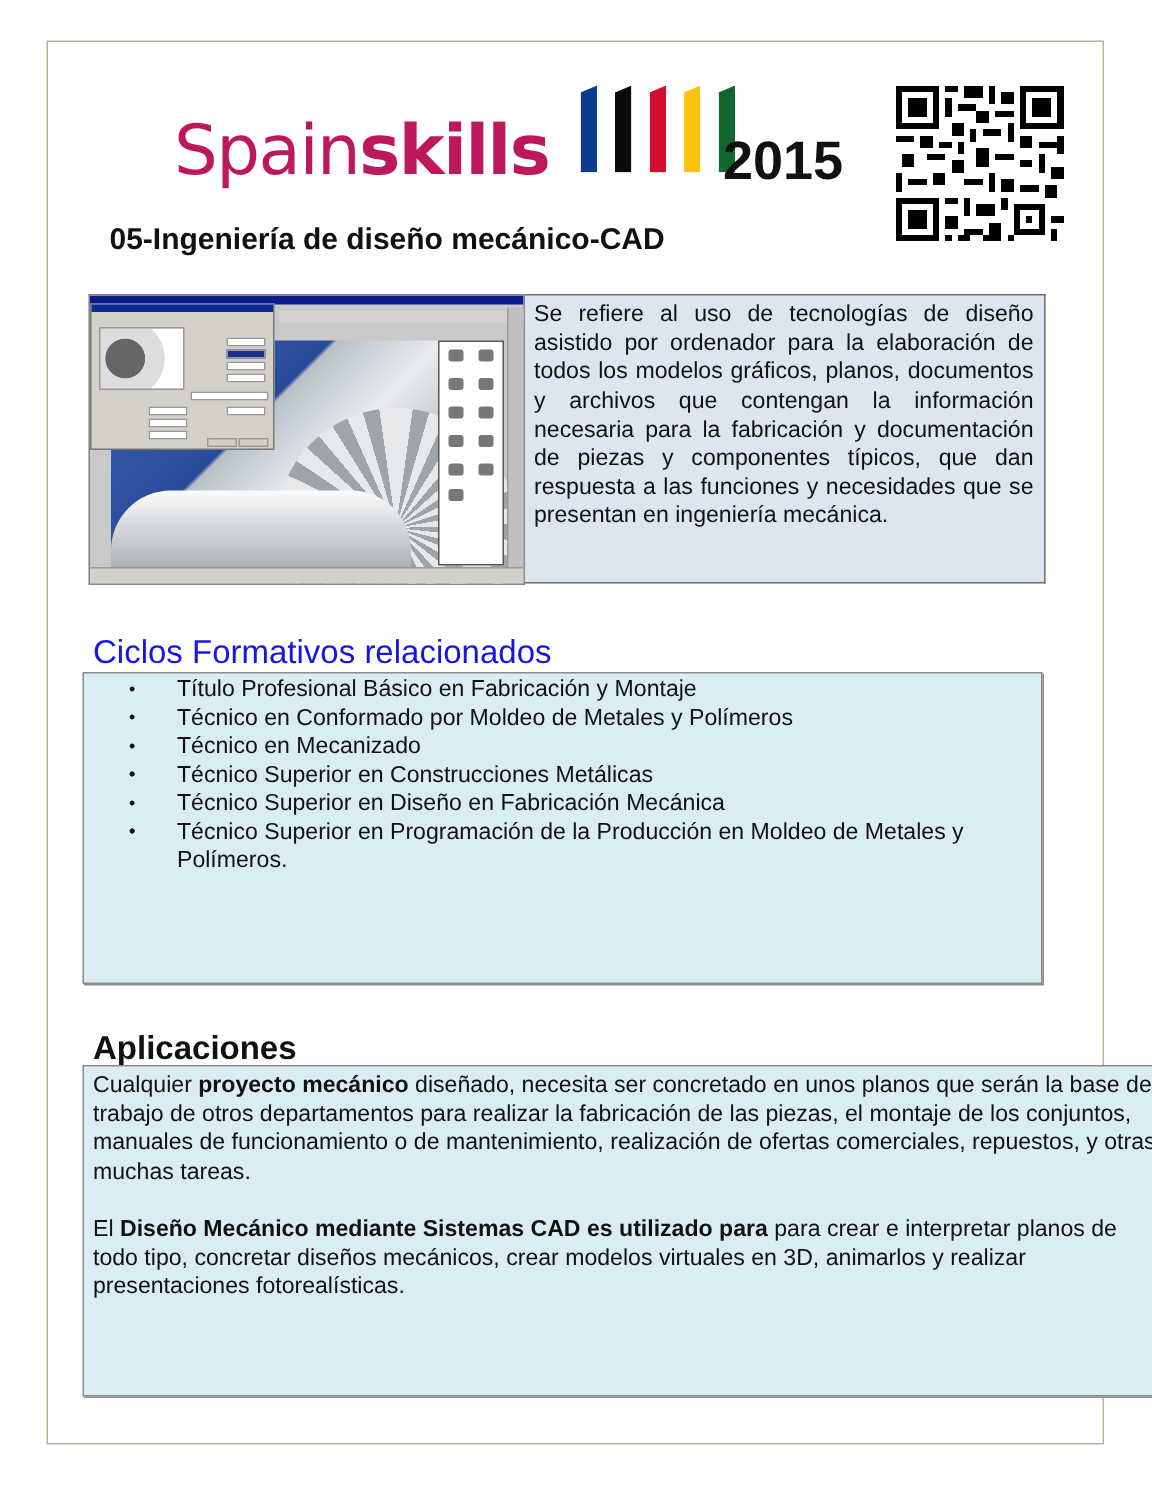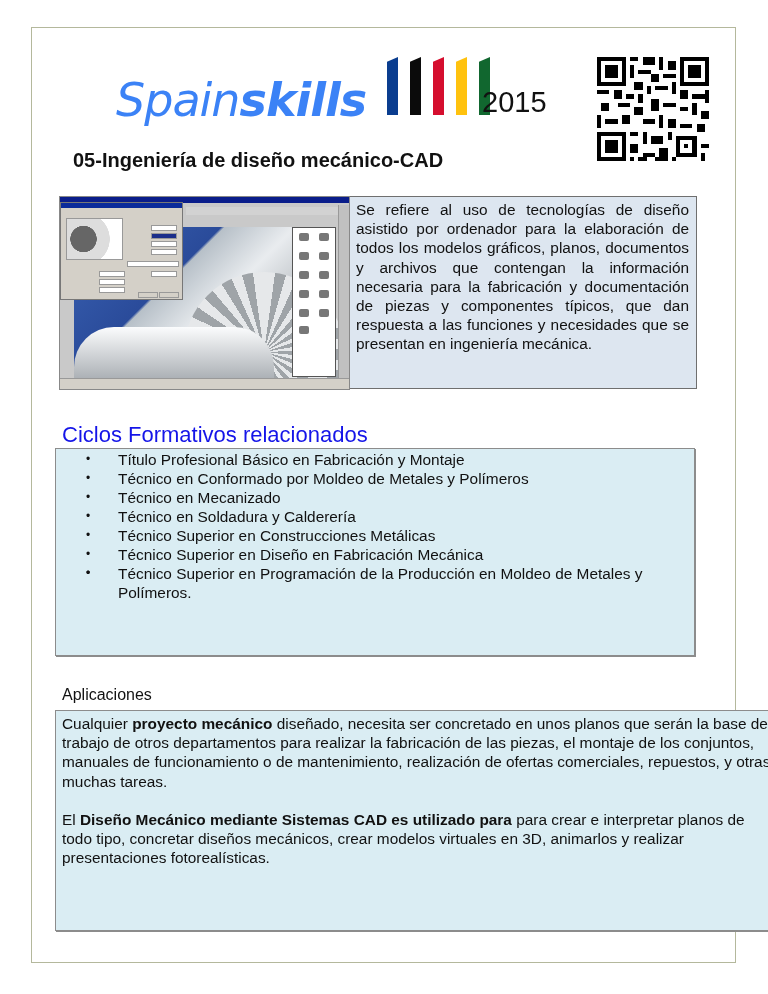--- a/index.html
+++ b/index.html
@@ -2,26 +2,26 @@
 <html><head>
   <meta charset="utf-8">
   <style>
     html, body { margin: 0; padding: 0; background: #ffffff; }
     body { width: 768px; height: 994px; position: relative; overflow: hidden; font-family: "Liberation Sans", sans-serif; color: #111; }
 
     .page-frame { position: absolute; left: 31px; top: 27px; width: 705px; height: 936px; border: 1px solid #b4b89c; box-sizing: border-box; background: #fff; }
 
     
     .logo { position: absolute; left: 116px; top: 52px; height: 80px; width: 440px; }
-    .logo-word { position: absolute; left: 0; top: 22px; font-family: "DejaVu Sans", sans-serif; font-size: 46px; line-height: 52px; color: #3b82f6; letter-spacing: -1px; white-space: nowrap; font-style: italic; }
+    .logo-word { position: absolute; left: 0; top: 22px; font-family: "DejaVu Sans", sans-serif; font-size: 46px; line-height: 52px; color: #be185d; letter-spacing: -1px; white-space: nowrap; }
     .logo-word .light { font-weight: normal; }
     .logo-word .bold { font-weight: bold; }
     .logo-bars { position: absolute; left: 271px; top: 5px; height: 58px; width: 120px; }
     .logo-bar { position: absolute; top: 0; width: 11px; height: 58px; clip-path: polygon(0 8%, 100% 0, 100% 100%, 0 100%); }
-    .logo-year { position: absolute; left: 366px; top: 34px; font-size: 29px; font-weight: normal; color: #111; }
+    .logo-year { position: absolute; left: 366px; top: 34px; font-size: 36px; font-weight: bold; color: #111; }
 
     .qr { position: absolute; left: 592px; top: 53px; width: 122px; height: 112px; }
 
     .doc-title { position: absolute; left: 73px; top: 149px; font-size: 20px; font-weight: bold; color: #111; white-space: nowrap; }
 
     
     .cad-shot { position: absolute; left: 59px; top: 196px; width: 291px; height: 194px; background: #c9c9c9; border: 1px solid #888; overflow: hidden; box-sizing: border-box; }
     .cad-titlebar { position: absolute; left: 0; top: 0; right: 0; height: 6px; background: #0a1d8a; }
     .cad-toolbar { position: absolute; left: 126px; top: 10px; right: 0; height: 8px; background: #d2d2d2; }
     .cad-viewport { position: absolute; left: 14px; top: 30px; width: 218px; height: 150px; background: linear-gradient(135deg, #3a62b3 0%, #2a4b9a 40%, #b7c0c8 41%, #e9ecef 60%, #8d949a 100%); }
@@ -41,21 +41,21 @@
     .desc-text { font-size: 15.4px; line-height: 19.2px; text-align: justify; color: #111; margin: 0; }
 
     
     .sec-title-blue { position: absolute; left: 62px; top: 422px; font-size: 22px; font-weight: normal; color: #1515e8; white-space: nowrap; }
     .ciclos-box { position: absolute; left: 55px; top: 448px; width: 640px; height: 208px; background: #daedf3; border: 1px solid #8c8c8c; box-sizing: border-box; box-shadow: 1px 1px 0 #8c8c8c; }
     .ciclos-list { margin: 0; padding: 1px 0 0 60px; list-style: none; }
     .ciclos-item { position: relative; font-size: 15.4px; line-height: 19px; color: #111; padding-left: 2px; }
     .ciclos-bullet { position: absolute; left: -30px; top: 0; font-size: 12px; line-height: 19px; }
 
     
-    .sec-title-black { position: absolute; left: 62px; top: 686px; font-size: 16px; font-weight: normal; color: #111; white-space: nowrap; text-align: right; }
+    .sec-title-black { position: absolute; left: 62px; top: 686px; font-size: 22px; font-weight: bold; color: #111; white-space: nowrap; text-align: right; }
     .apl-box { position: absolute; left: 55px; top: 710px; width: 730px; height: 221px; background: #daedf3; border: 1px solid #8c8c8c; box-sizing: border-box; box-shadow: 1px 1px 0 #8c8c8c; padding: 3px 6px 0 6px; }
     .apl-para { margin: 0; font-size: 15.4px; line-height: 19.2px; color: #111; }
     .apl-para + .apl-para { margin-top: 19px; }
     .apl-para b { font-weight: bold; }
   </style>
 </head>
 <body>
 
 <div class="page-frame"></div>
 
@@ -183,21 +183,21 @@
 <div class="desc-box">
   <p class="desc-text">Se refiere al uso de tecnologías de diseño asistido por ordenador para la elaboración de todos los modelos gráficos, planos, documentos y archivos que contengan la información necesaria para la fabricación y documentación de piezas y componentes típicos, que dan respuesta a las funciones y necesidades que se presentan en ingeniería mecánica.</p>
 </div>
 
 <div class="sec-title-blue">Ciclos Formativos relacionados</div>
 <div class="ciclos-box">
   <ul class="ciclos-list">
     <li class="ciclos-item"><span class="ciclos-bullet">•</span><span>Título Profesional Básico en Fabricación y Montaje</span></li>
     <li class="ciclos-item"><span class="ciclos-bullet">•</span><span>Técnico en Conformado por Moldeo de Metales y Polímeros</span></li>
     <li class="ciclos-item"><span class="ciclos-bullet">•</span><span>Técnico en Mecanizado</span></li>
-    <li class="ciclos-item"><span class="ciclos-bullet">•</span><span>Técnico en Soldadura y Calderería</span></li>
+    <li class="ciclos-item"><span class="ciclos-bullet">•</span></li>
     <li class="ciclos-item"><span class="ciclos-bullet">•</span><span>Técnico Superior en Construcciones Metálicas</span></li>
     <li class="ciclos-item"><span class="ciclos-bullet">•</span><span>Técnico Superior en Diseño en Fabricación Mecánica</span></li>
     <li class="ciclos-item" style="padding-right:40px"><span class="ciclos-bullet">•</span></li>
     <li class="ciclos-item" style="padding-right:40px"><span class="ciclos-bullet">•</span><span>Técnico Superior en Programación de la Producción en Moldeo de Metales y Polímeros.</span></li>
   </ul>
 </div>
 
 <div class="sec-title-black">Aplicaciones</div>
 <div class="apl-box">
   <p class="apl-para"><span>Cualquier </span><b>proyecto mecánico</b><span> diseñado, necesita ser concretado en unos planos que serán la base de trabajo de otros departamentos para realizar la fabricación de las piezas, el montaje de los conjuntos, manuales de funcionamiento o de mantenimiento, realización de ofertas comerciales, repuestos, y otras muchas tareas.</span></p>

